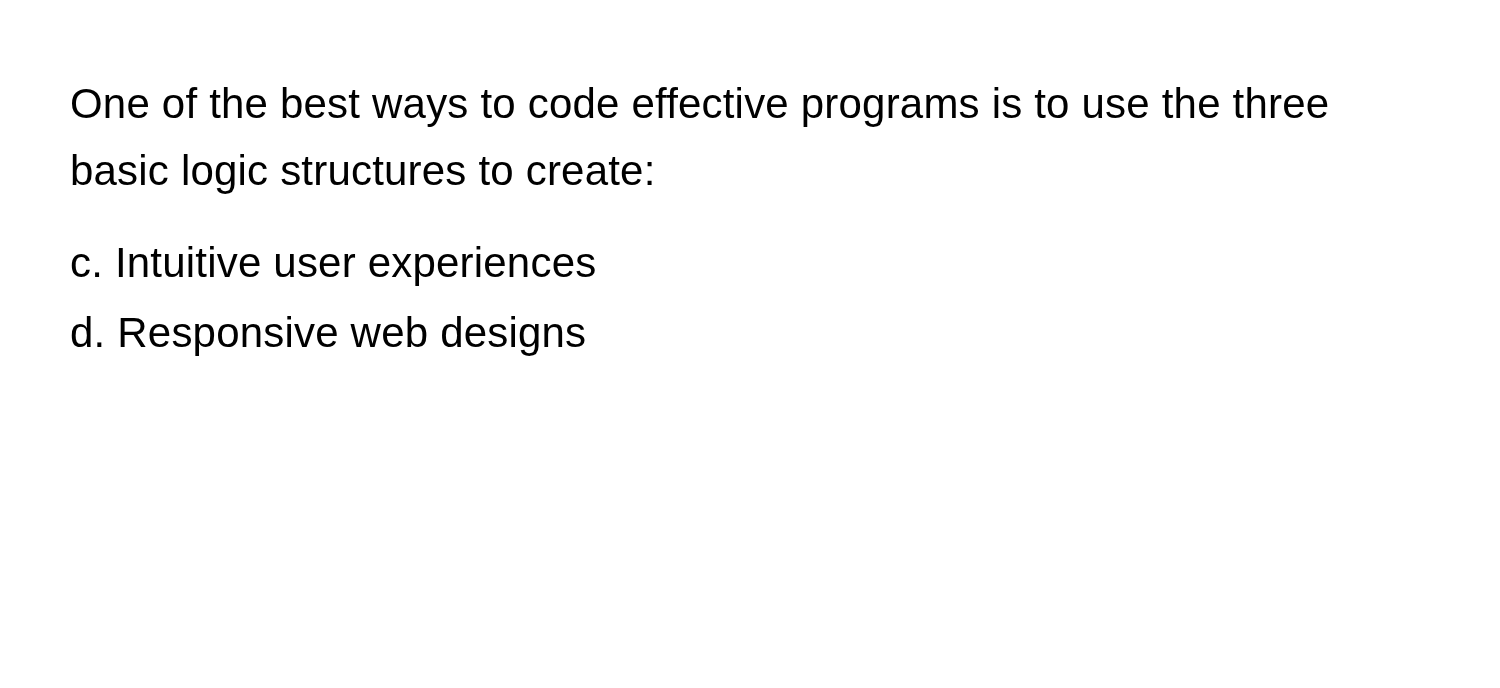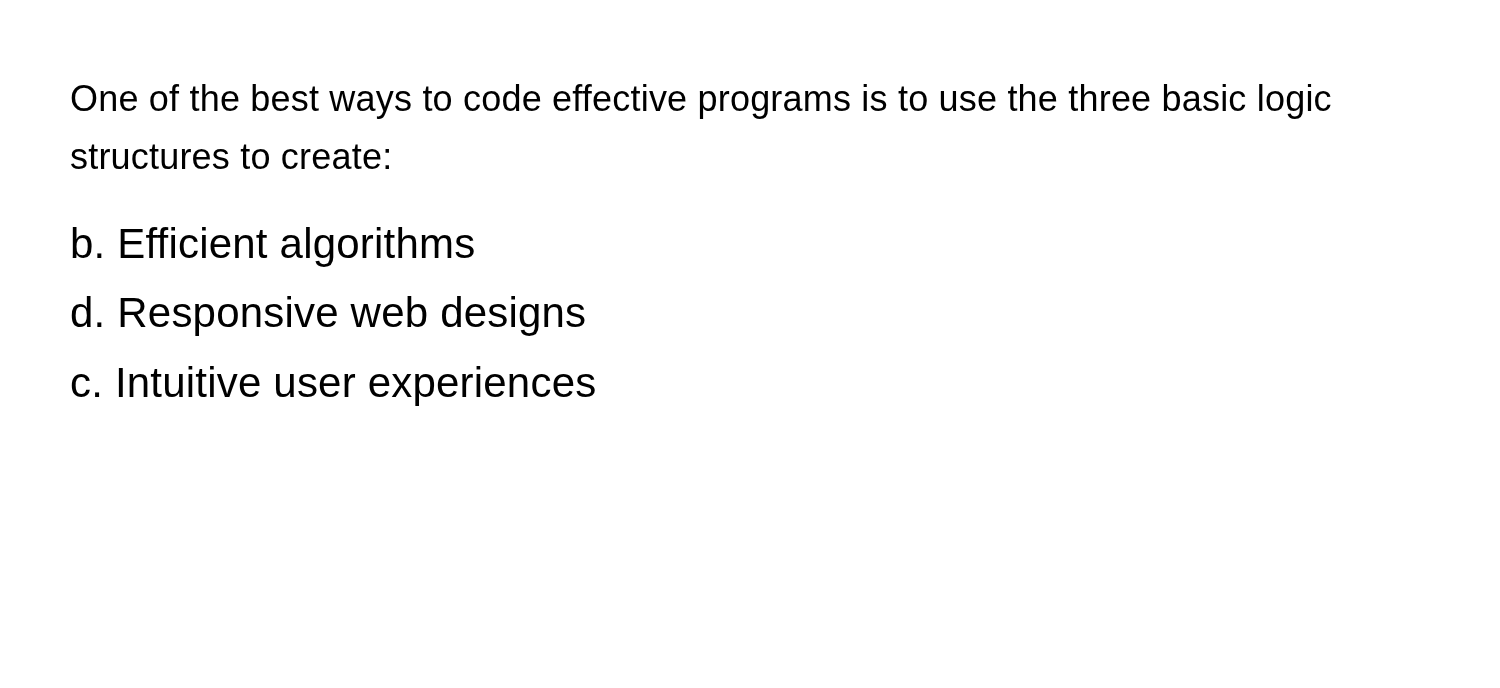--- a/index.html
+++ b/index.html
@@ -9,21 +9,21 @@
     }
     body {
       font-family: -apple-system, BlinkMacSystemFont, "Segoe UI", Helvetica, Arial, sans-serif;
       background: #ffffff;
       width: 1500px;
       height: 688px;
       padding: 70px 70px 0 70px;
       color: #000000;
     }
     .question-text {
-      font-size: 36px;
+      font-size: 42px;
       line-height: 1.6;
       letter-spacing: 0.2px;
       margin-bottom: 24px;
       font-weight: 400;
     }
     .options {
       font-size: 42px;
       line-height: 1.65;
       letter-spacing: 0.2px;
       font-weight: 400;
@@ -31,16 +31,15 @@
     .option {
       display: block;
     }
   </style>
 </head>
 <body>
 
 <div class="question-text">One of the best ways to code effective programs is to use the three basic logic structures to create:</div>
 
 <div class="options">
-  <span class="option">b. Efficient algorithms</span>
+  <span class="option">c. Intuitive user experiences</span>
   <span class="option">d. Responsive web designs</span>
-  <span class="option">c. Intuitive user experiences</span>
 </div>
 
 </body></html>

